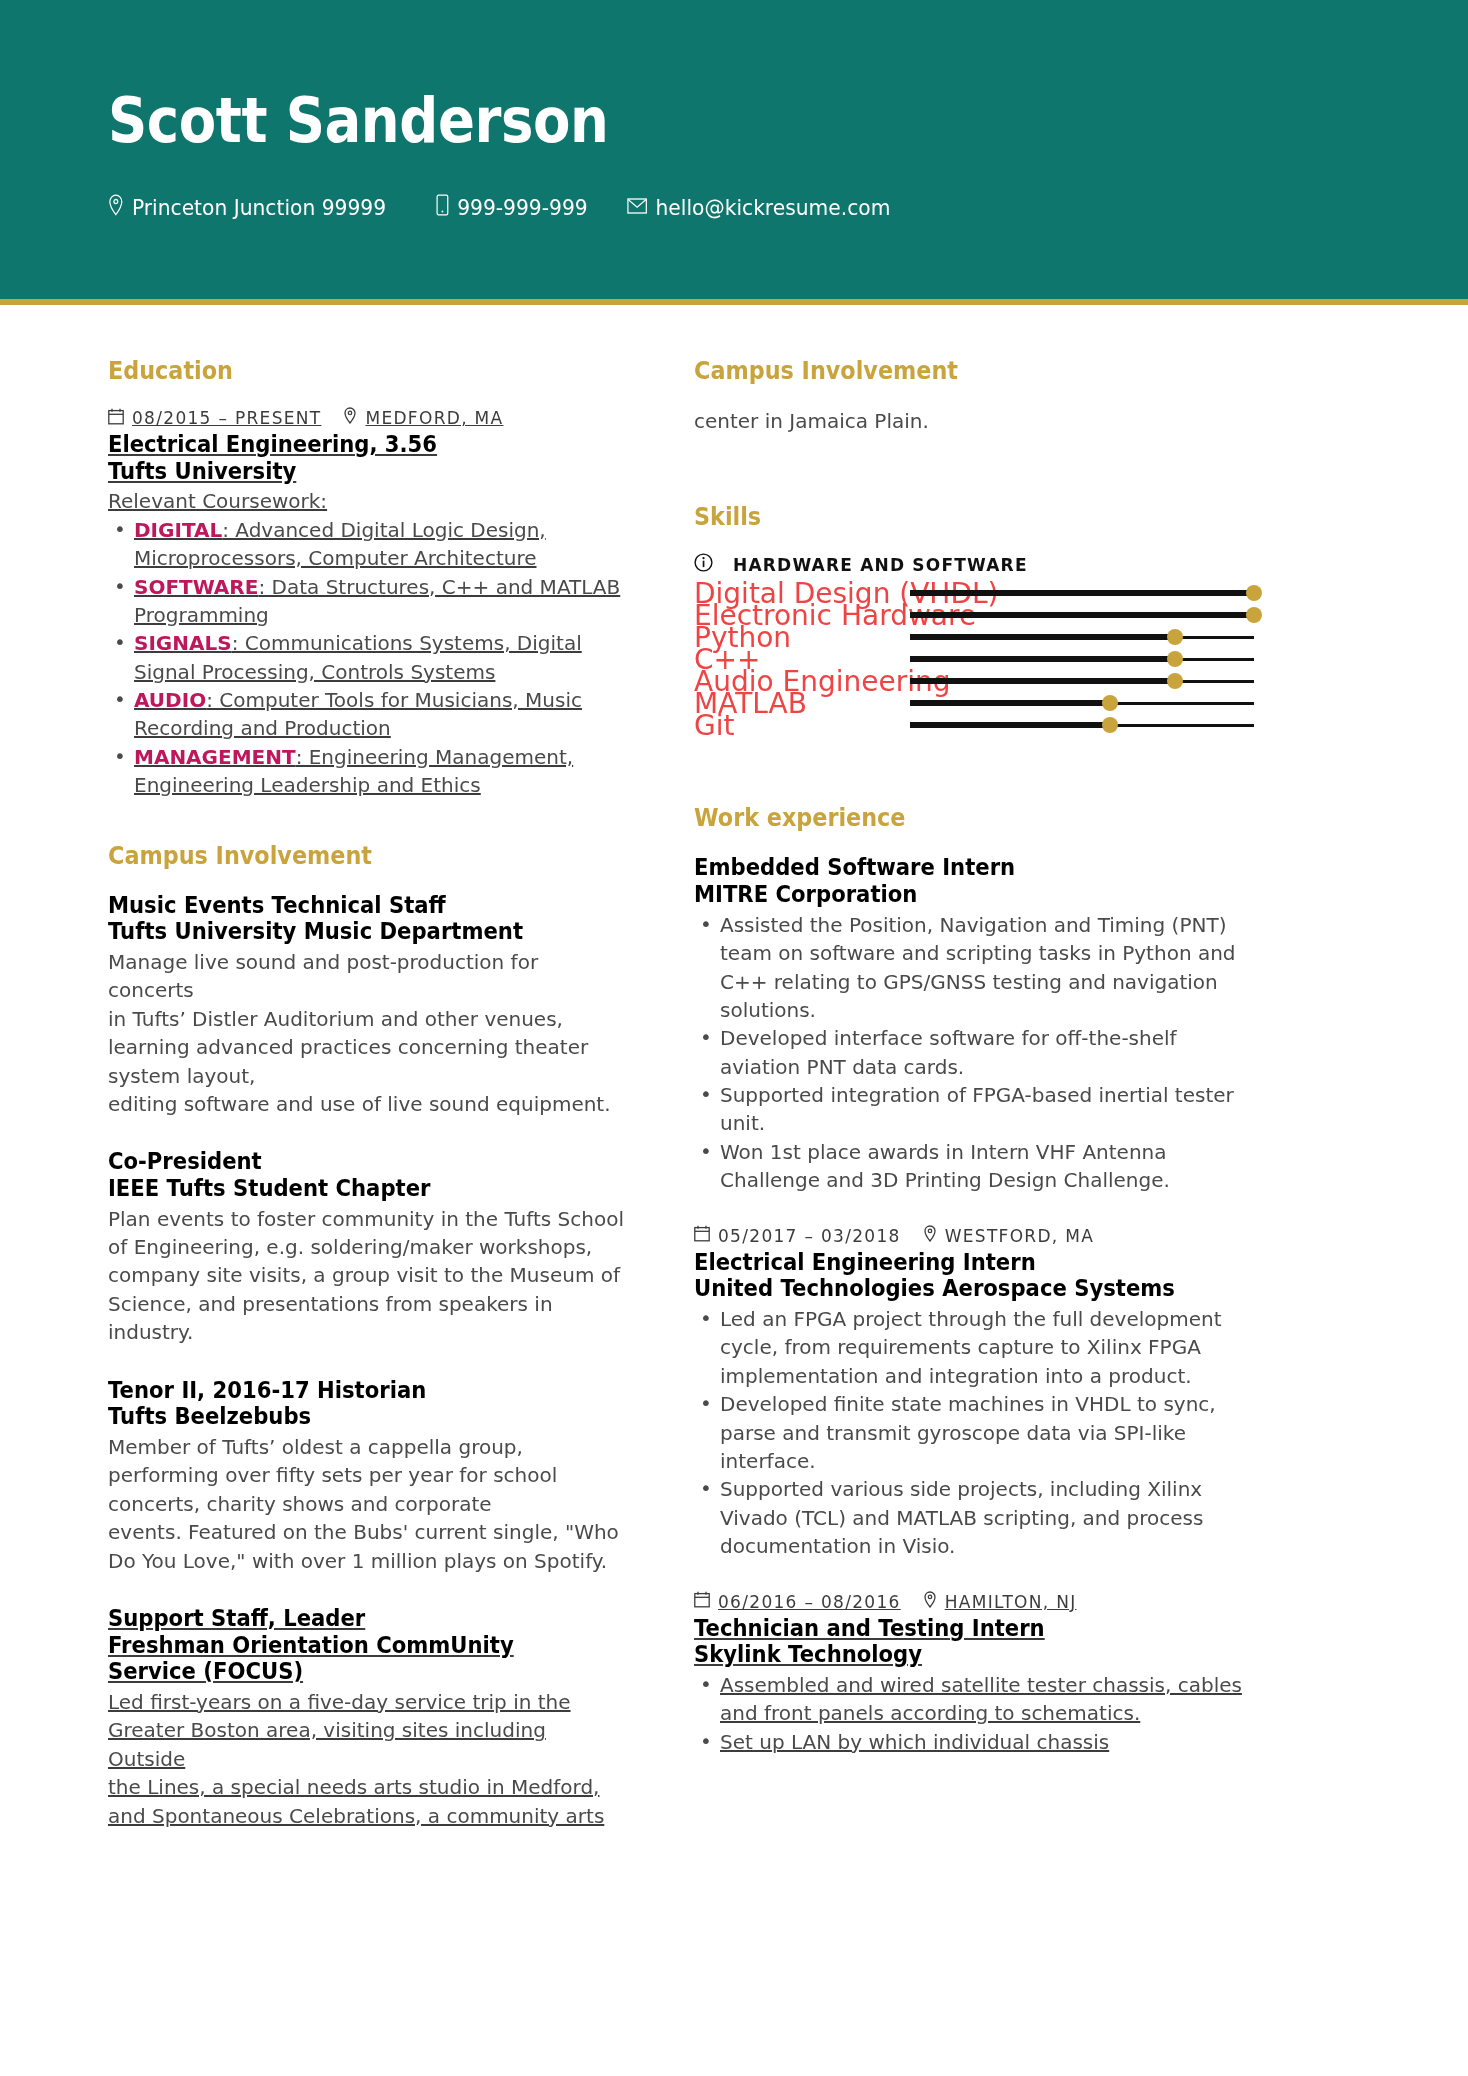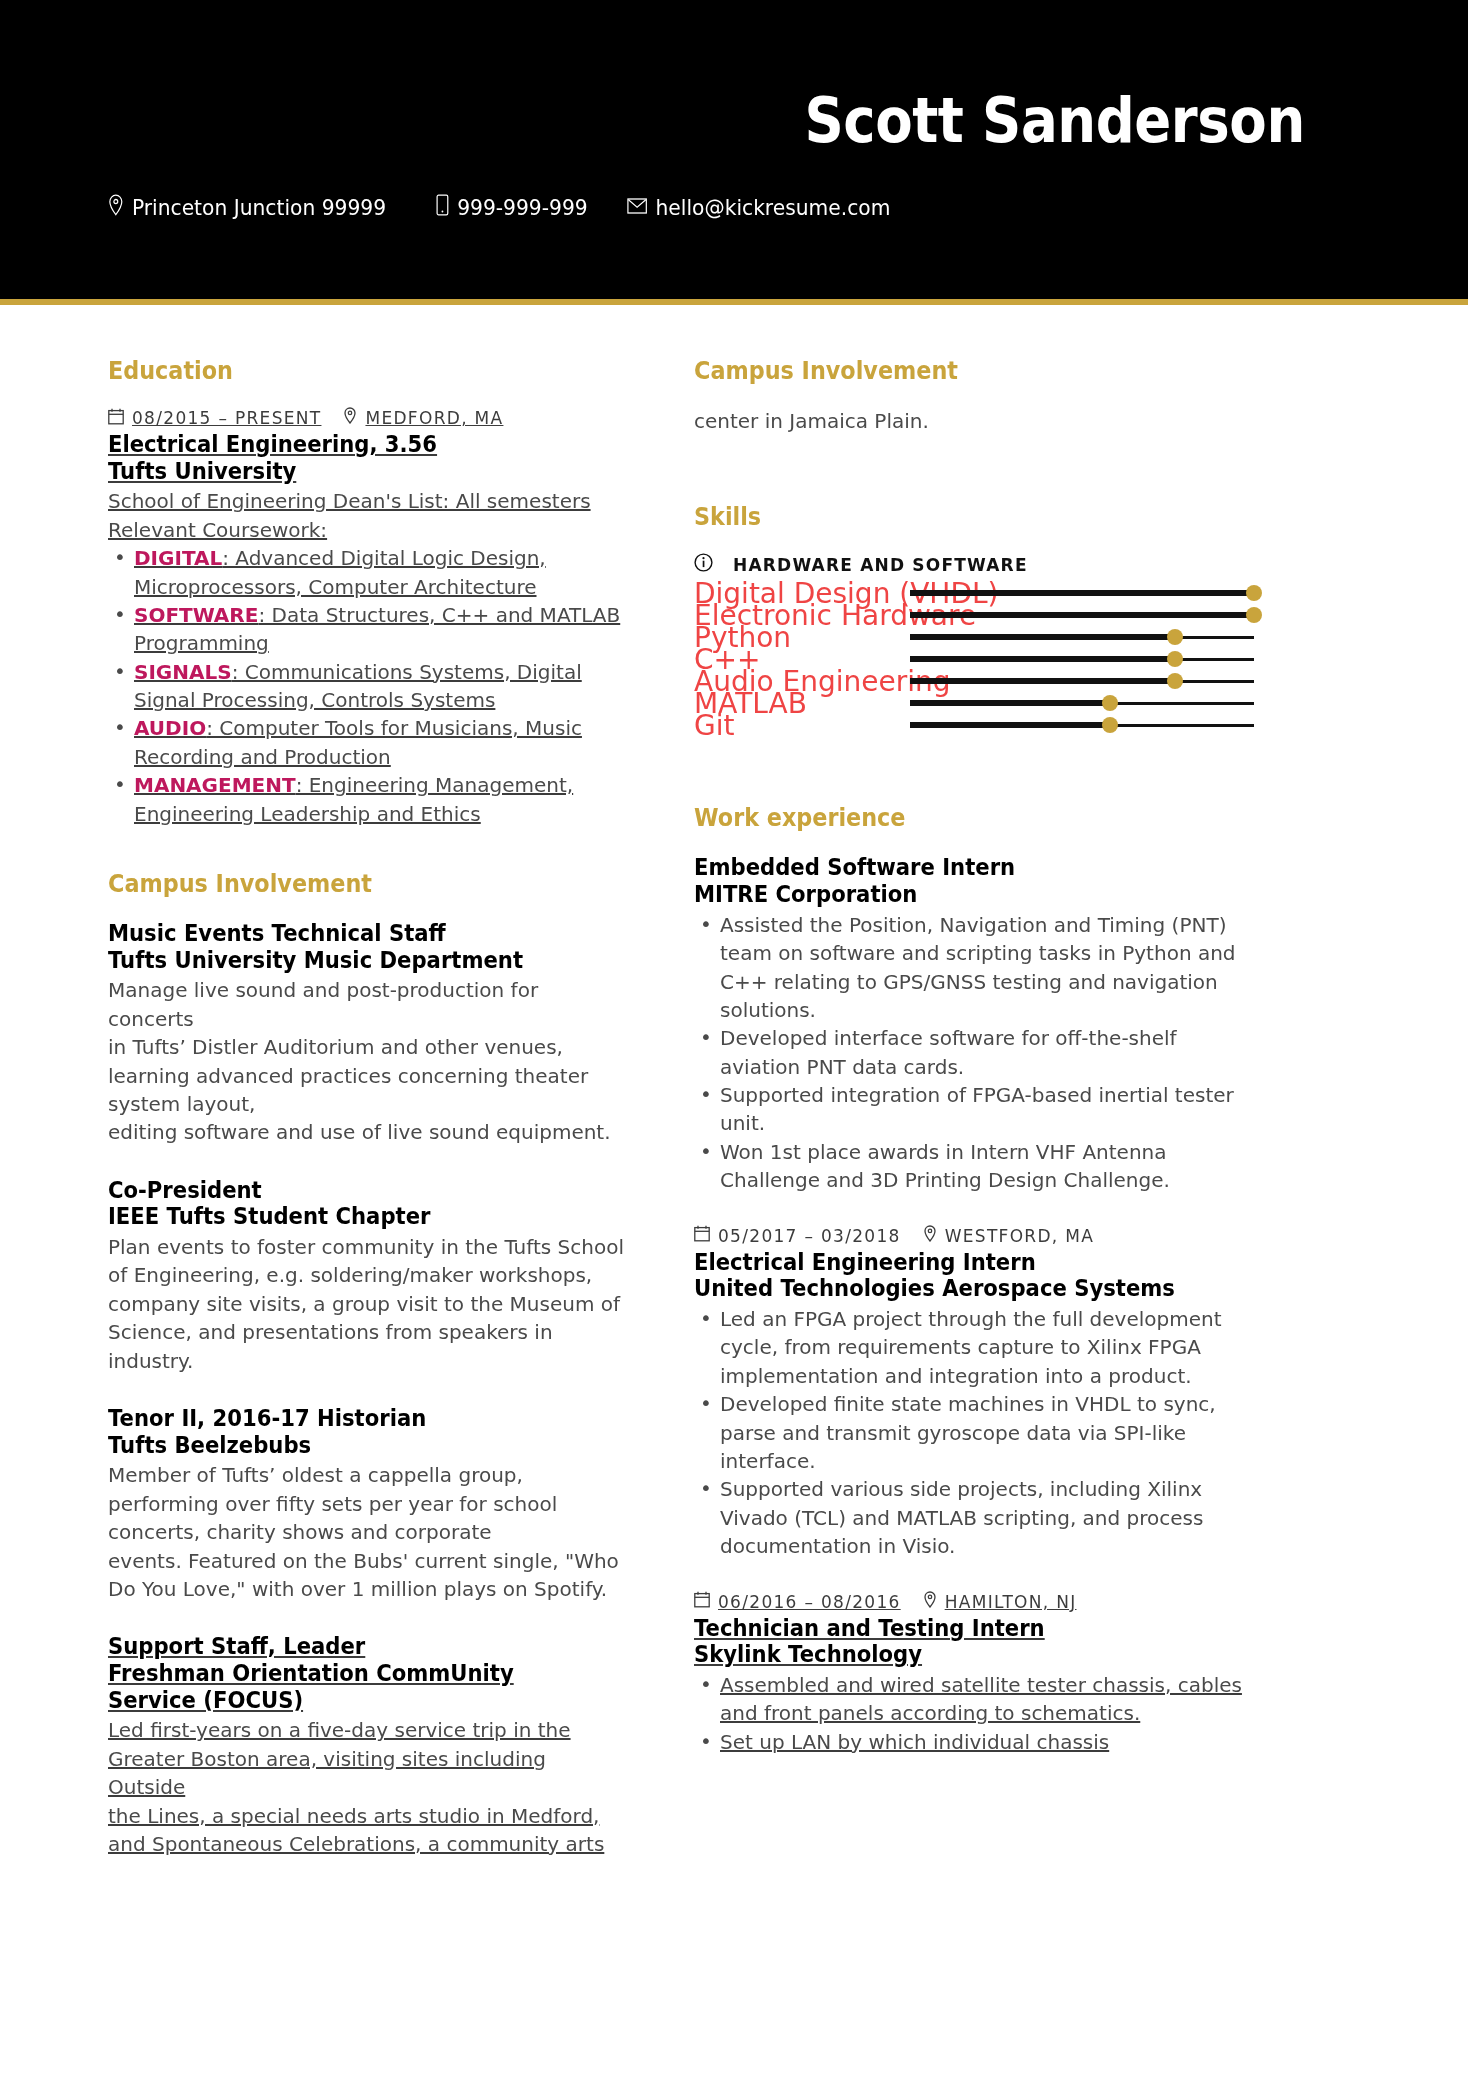--- a/index.html
+++ b/index.html
@@ -8,26 +8,25 @@
     width: 1468px;
     height: 2076px;
     background: #ffffff;
     font-family: "Liberation Sans", sans-serif;
     color: #3c3c3c;
     overflow: hidden;
   }
 
   
   .header {
-    background: #000000;
+    background: #0f766e;
     height: 305px;
     padding: 0 0 0 108px;
     position: relative;
     border-bottom: 6px solid #c9a43c;
-    text-align: right;
   }
   .header-name {
     color: #ffffff;
     font-family: "DejaVu Sans", sans-serif;
     font-weight: 700;
     font-size: 62px;
     letter-spacing: -0.5px;
     line-height: 1;
     padding-top: 90px;
     transform: scaleX(0.88);
@@ -258,21 +257,20 @@
                 <circle cx="7" cy="5.9" r="1.7" fill="none" stroke="#3c3c3c" stroke-width="1.3"></circle>
               </svg>
           </span>
           <span>MEDFORD, MA</span>
         </div>
 
         <div class="entry-title">Electrical Engineering, 3.56</div>
         <div class="entry-sub">Tufts University</div>
 
         <div class="entry-desc">
-          <p>School of Engineering Dean's List: All semesters</p>
           <p>Relevant Coursework:</p>
         </div>
 
         <ul class="bullets">
           <li><b>DIGITAL</b><span>: Advanced Digital Logic Design, Microprocessors, Computer Architecture</span></li>
           <li><b>SOFTWARE</b><span>: Data Structures, C++ and MATLAB Programming</span></li>
           <li><b>SIGNALS</b><span>: Communications Systems, Digital Signal Processing, Controls Systems</span></li>
           <li><b>AUDIO</b><span>: Computer Tools for Musicians, Music Recording and Production</span></li>
           <li><b>MANAGEMENT</b><span>: Engineering Management, Engineering Leadership and Ethics</span></li>
         </ul>

